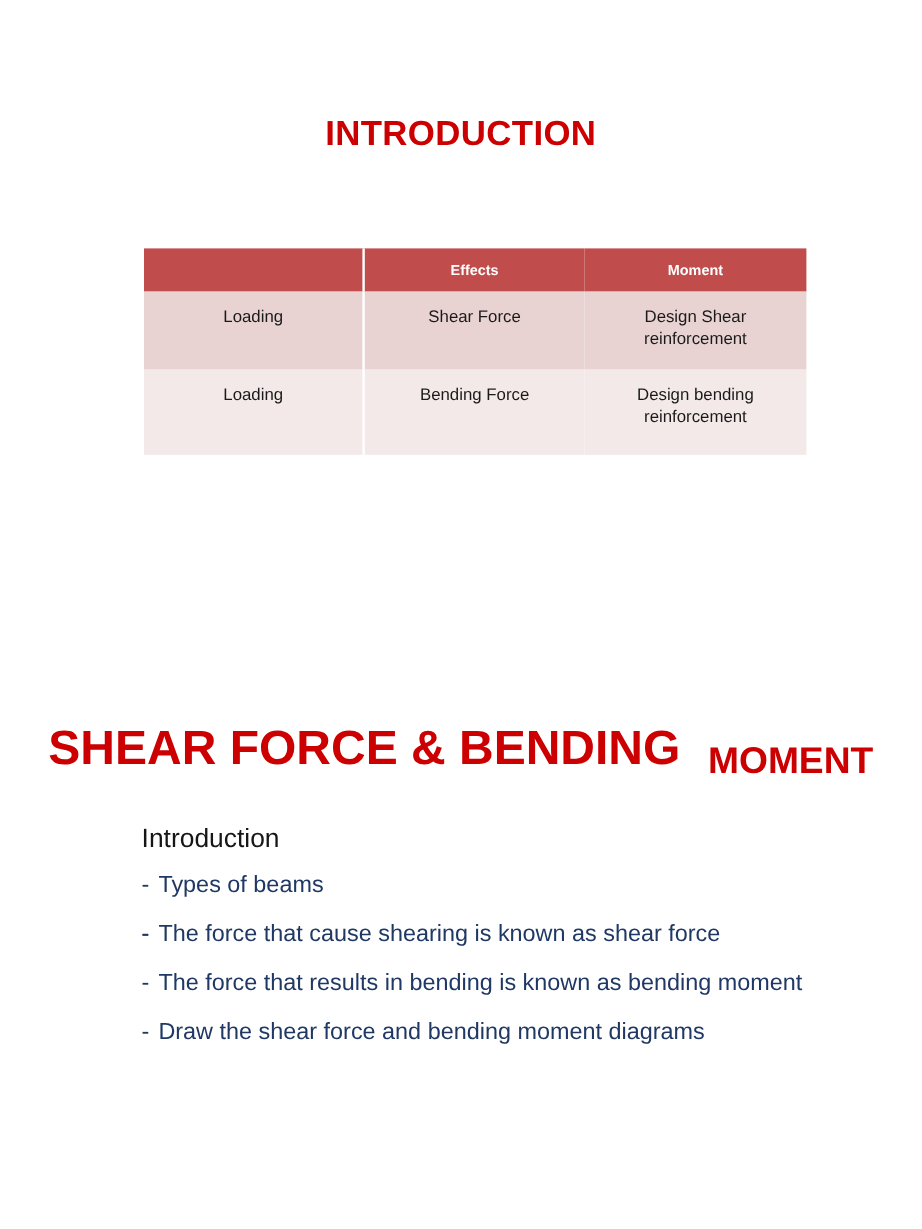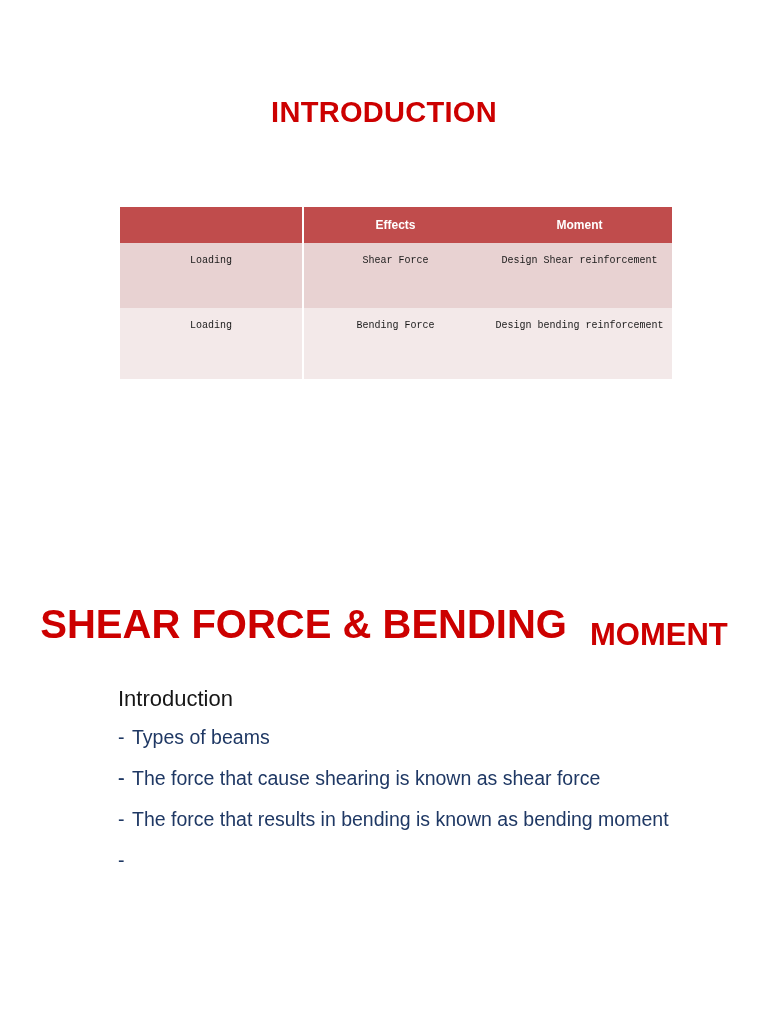--- a/index.html
+++ b/index.html
@@ -59,28 +59,27 @@
     vertical-align: middle;
     height: 36px;
     padding: 0 6px;
     border: 0;
   }
   .effects-table thead th.blank-head {
     border-right: 2px solid #ffffff;
   }
 
   .effects-table tbody td {
-    font-size: 10px;
+    font-size: 14px;
     color: #1a1a1a;
     text-align: center;
     vertical-align: top;
     padding: 11px 8px 12px 8px;
     border: 0;
     line-height: 1.35;
-    font-family: Liberation Mono, monospace;
   }
   .effects-table tbody td.col-first {
     border-right: 2px solid #ffffff;
   }
   .effects-table tbody tr.row-a td { background: #E8D2D2; }
   .effects-table tbody tr.row-b td { background: #F3E9E9; }
   .effects-table tbody tr.row-b td { height: 48px; }
   .effects-table tbody tr.row-a td { height: 42px; }
 
   
@@ -209,18 +208,19 @@
       <li>
         <span class="dash">-</span>
         <span>The force that cause shearing is known as shear force</span>
       </li>
       <li>
         <span class="dash">-</span>
         <span>The force that results in bending is known as bending moment</span>
       </li>
       <li>
         <span class="dash">-</span>
+        <span>Draw the shear force and bending moment diagrams</span>
       </li>
     </ul>
 
   </div>
 
 </section>
 
 </body></html>

